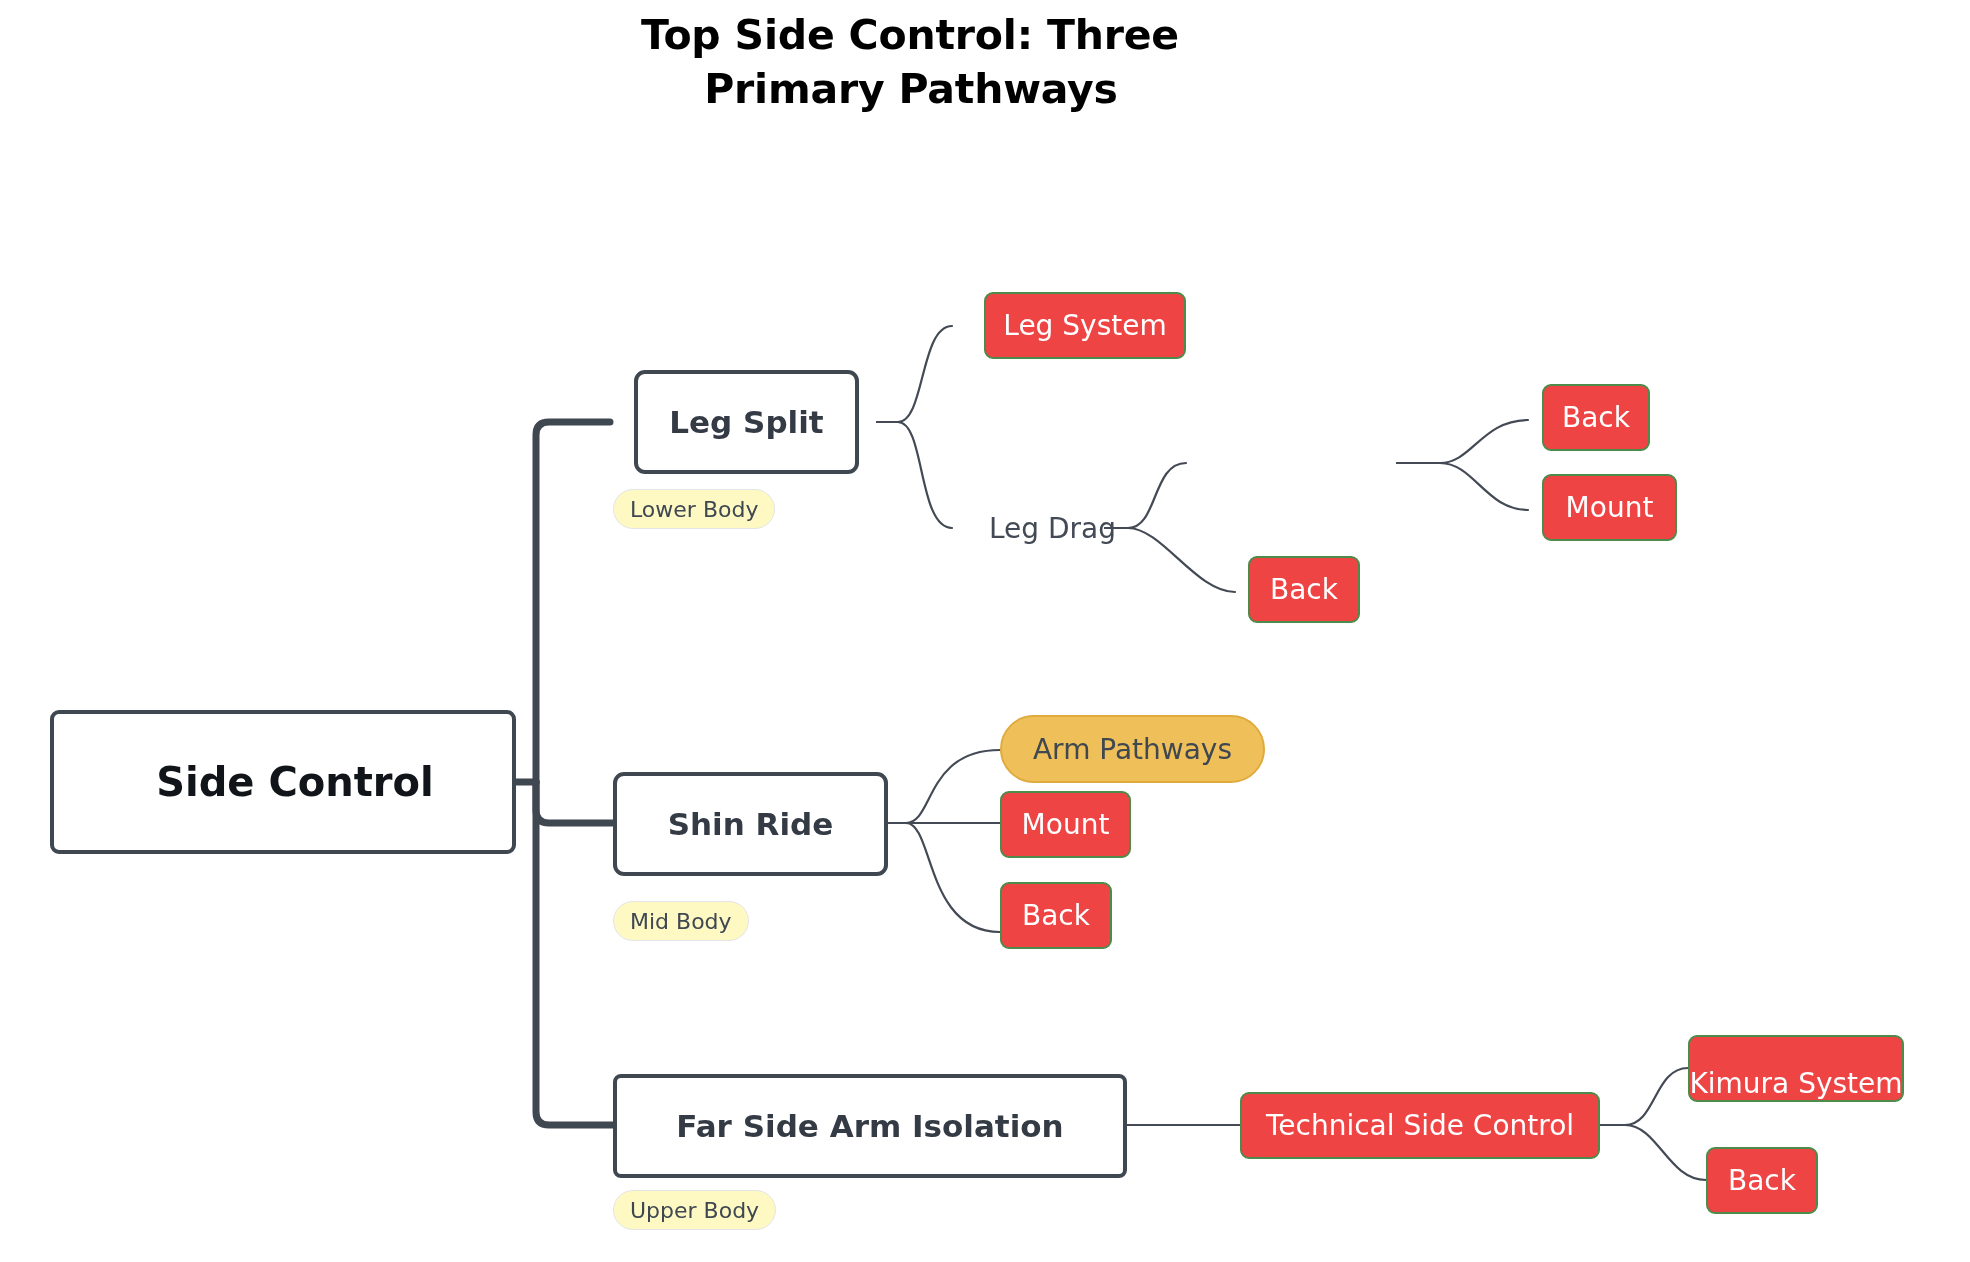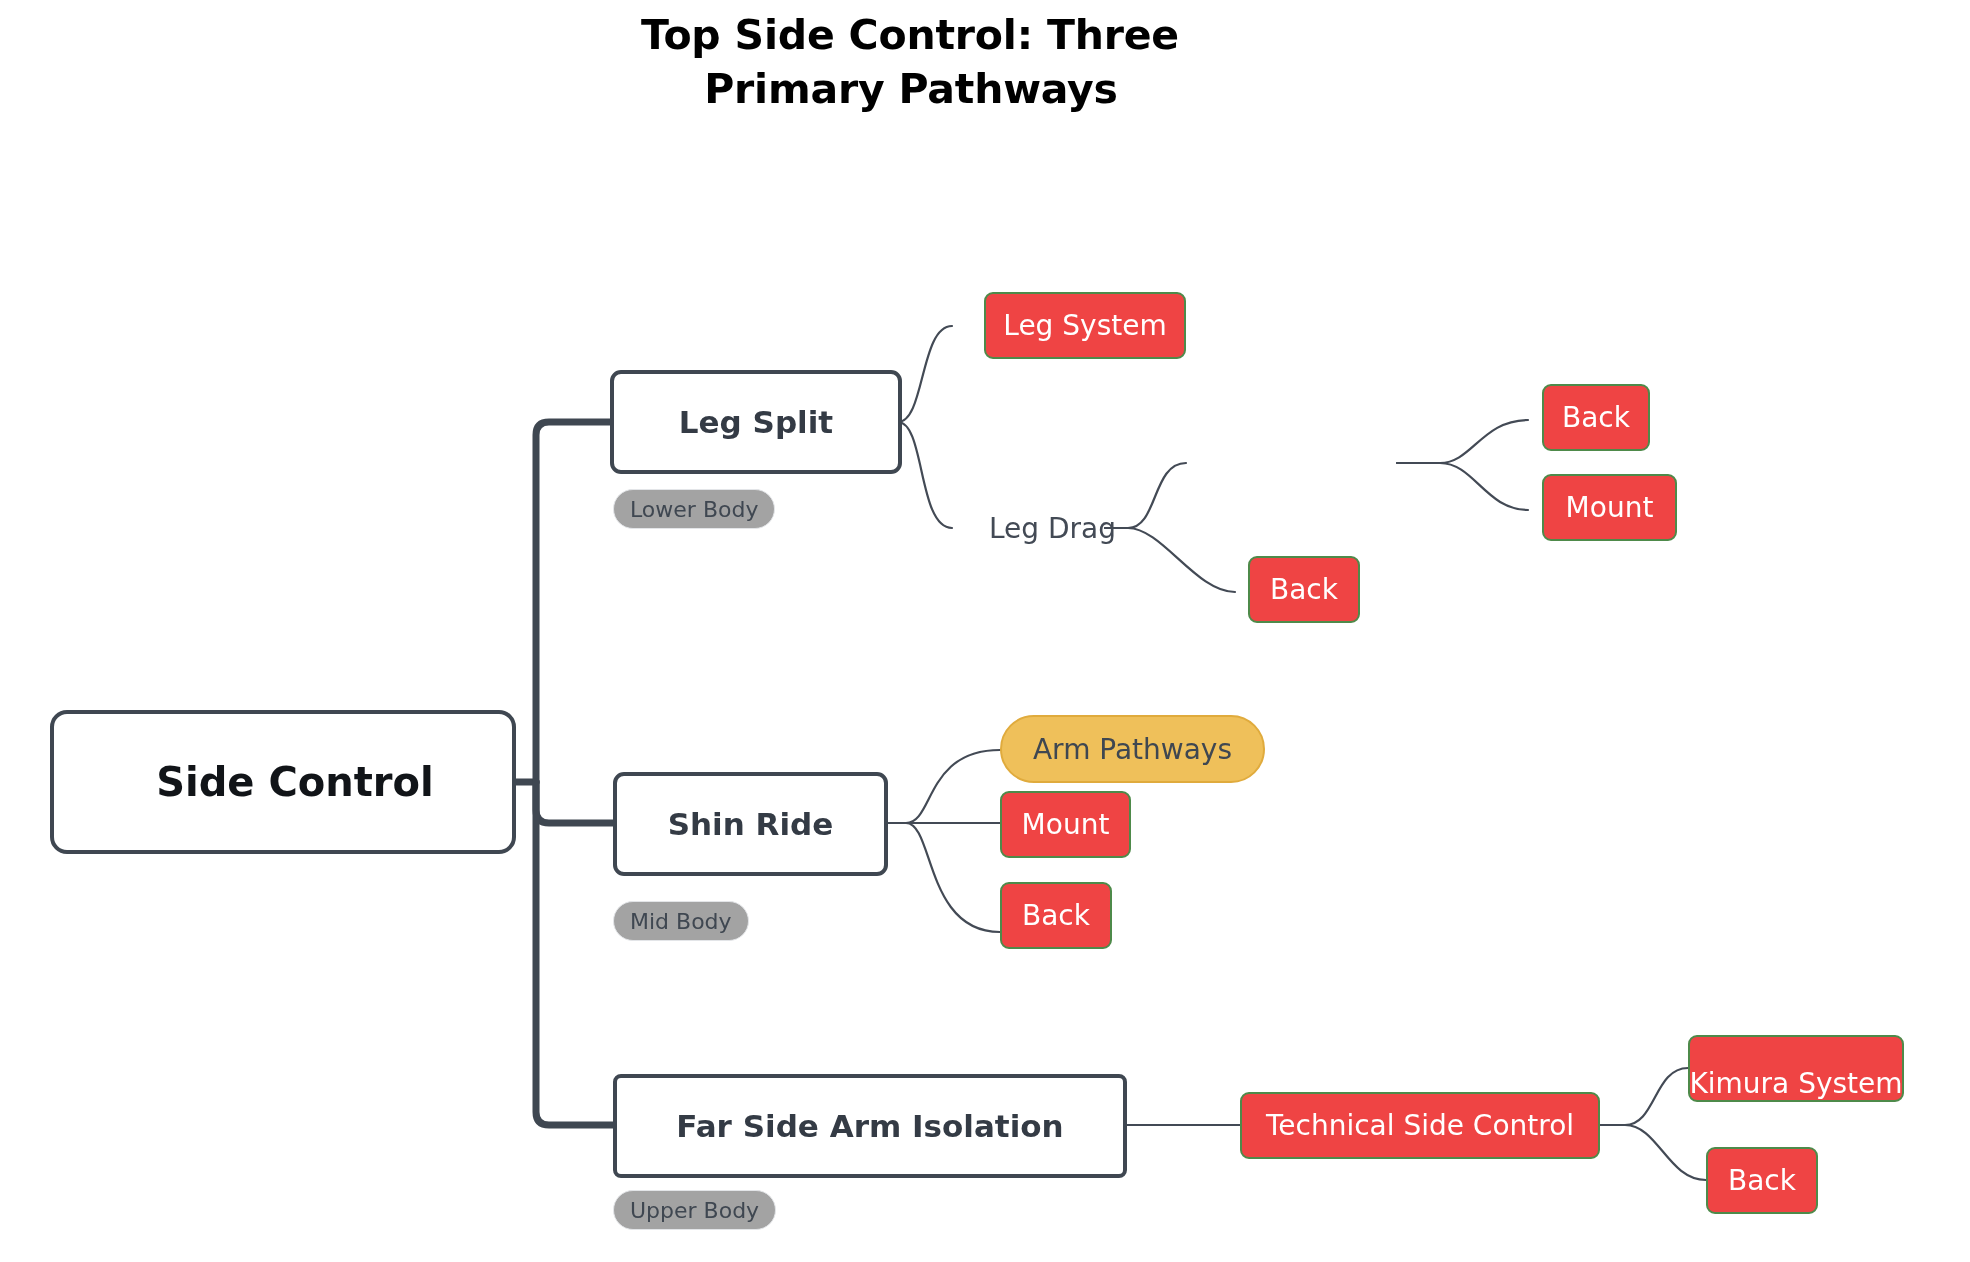--- a/index.html
+++ b/index.html
@@ -64,21 +64,21 @@
   .box-main {
     background: #ffffff;
     border: 4px solid #3f4751;
     border-radius: 11px;
     color: #343b45;
     font-weight: bold;
   }
   .node.root {
     font-size: 40px;
     border-width: 4px;
-    border-radius: 17px;
+    border-radius: 9px;
     color: #111418;
     padding-left: 24px;
   }
   .node.branch {
     font-size: 31px;
   }
 
   
   .box-green {
     background: #ef4444;
@@ -109,21 +109,21 @@
   }
 
   
   .tag {
     position: absolute;
     box-sizing: border-box;
     display: flex;
     align-items: center;
     justify-content: center;
     white-space: nowrap;
-    background: #a3a3a3;
+    background: #fef9c3;
     border: 1.5px solid #e3e5e8;
     border-radius: 999px;
     color: #3f4751;
     font-size: 22px;
     padding: 0 16px;
     height: 40px;
   }
 </style>
 </head>
 <body>
@@ -163,21 +163,21 @@
 
       <path d="M 1600 1125 L 1625 1125 C 1656 1125 1654 1068 1688 1068"></path>
       <path d="M 1600 1125 L 1625 1125 C 1658 1125 1668 1180 1706 1180"></path>
     </g>
   </svg>
 
   <div class="node root box-main" style="left:50px; top:710px; width:466px; height:144px;">
     <span>Side Control</span>
   </div>
 
-  <div class="node branch box-main" style="left:610px; top:370px; width:292px; height:104px;">
+  <div class="node branch box-main" style="left:634px; top:370px; width:225px; height:104px;">
     <span>Leg Split</span>
   </div>
   <div class="tag" style="left:613px; top:489px;">
     <span>Lower Body</span>
   </div>
 
   <div class="node box-green" style="left:984px; top:292px; width:202px; height:67px;">
     <span>Leg System</span>
   </div>
 

